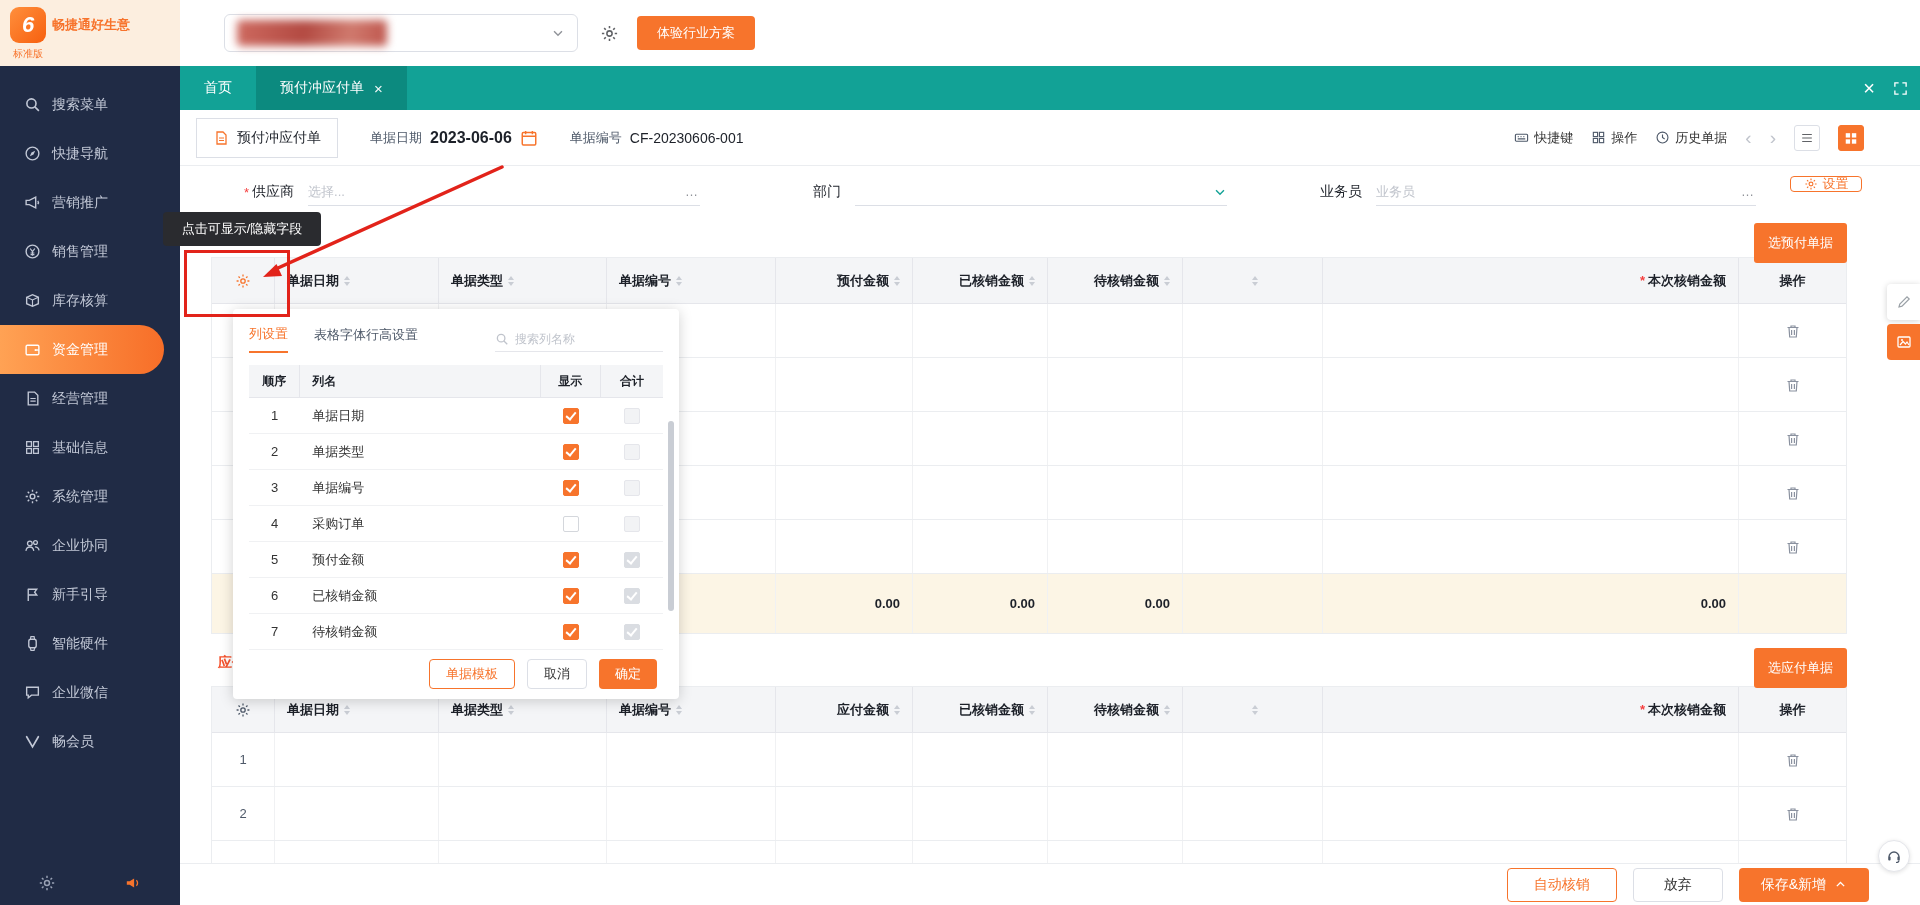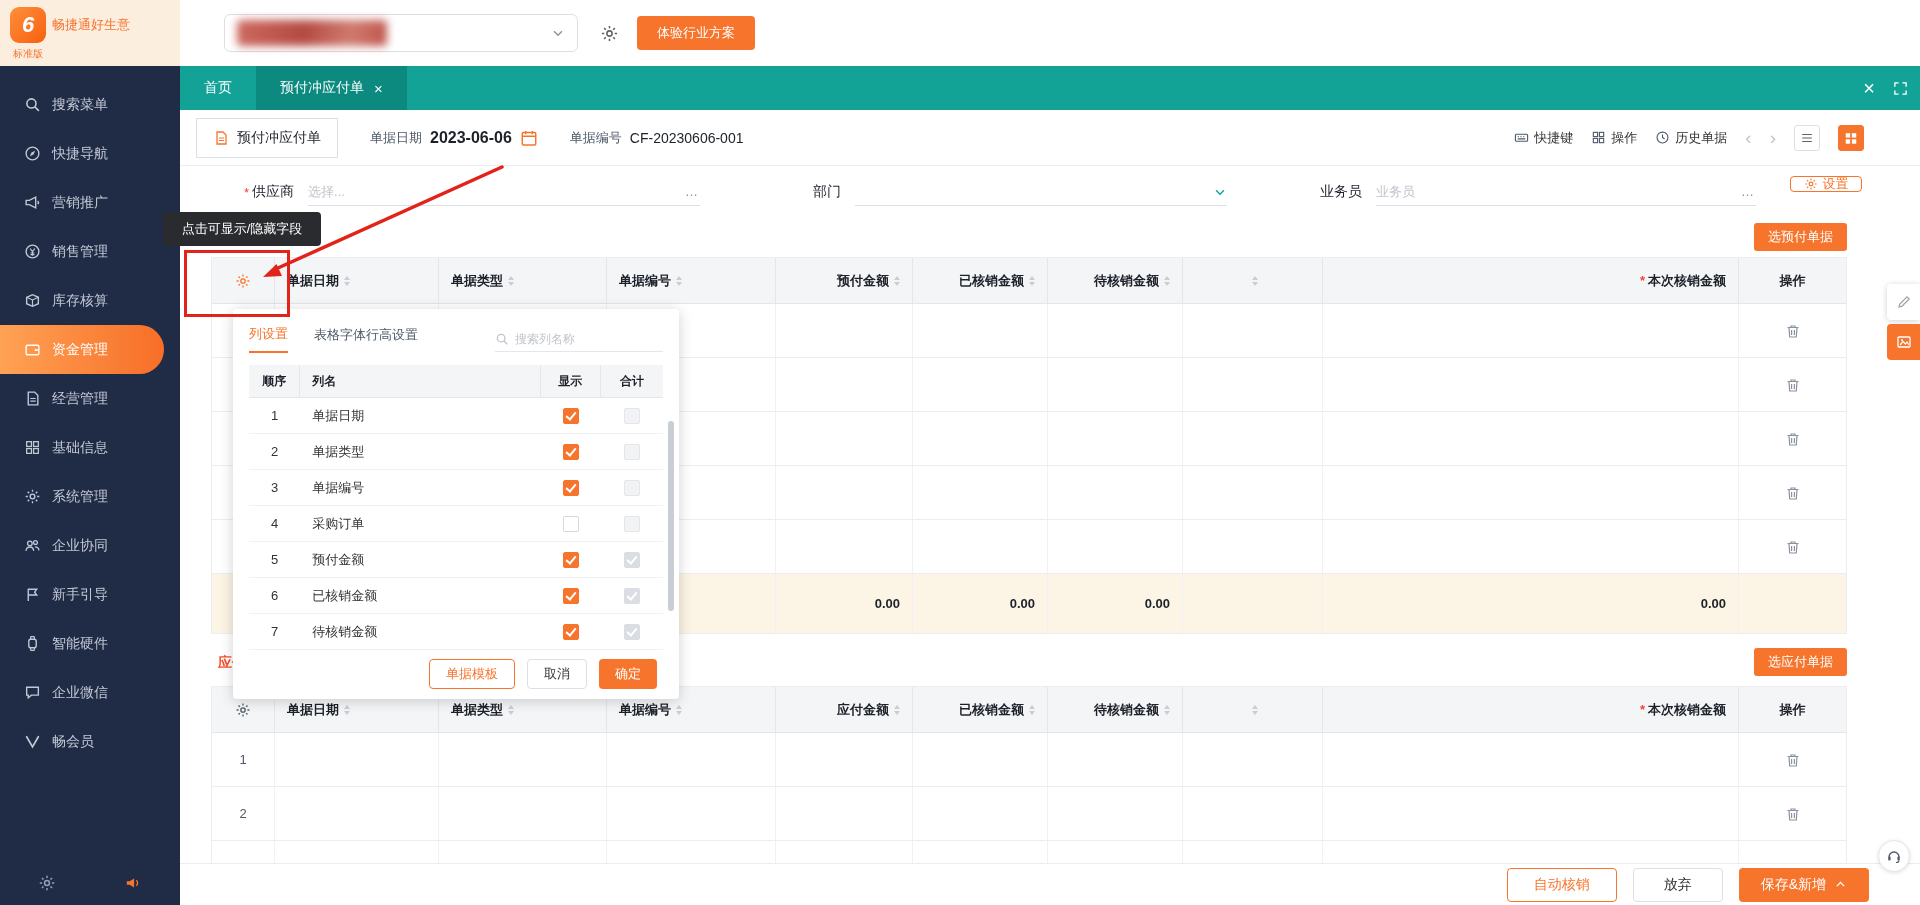--- a/index.html
+++ b/index.html
@@ -5,21 +5,21 @@
   *{margin:0;padding:0;box-sizing:border-box}
   body{width:1920px;height:905px;position:relative;overflow:hidden;background:#fff;
        font-family:"Liberation Sans","DejaVu Sans",sans-serif;color:#333;font-size:13px}
   .ic{width:16px;height:16px;display:inline-block;flex:none}
 
   
   .topbar{position:absolute;top:0;left:0;width:1920px;height:66px;background:#fff;z-index:20;display:flex;align-items:center}
   .logo-area{width:180px;height:66px;background:#FCEEDF;position:relative;flex:none}
   .logo-sq{position:absolute;left:10px;top:7px;width:36px;height:36px;background:linear-gradient(135deg,#FF8F3C,#F7600F);
            border-radius:9px;color:#fff;font-weight:bold;font-size:22px;font-style:italic;display:flex;align-items:center;justify-content:center}
-  .logo-title{position:absolute;left:52px;top:16px;color:#F7732C;font-weight:normal;font-size:13px;width:124px}
+  .logo-title{position:absolute;left:52px;top:16px;color:#F7732C;font-weight:bold;font-size:13px;width:124px}
   .logo-badge{position:absolute;left:13px;top:47px;color:#F7732C;font-size:10px}
   .org-select{margin-left:44px;width:354px;height:38px;border:1px solid #DCDFE6;border-radius:6px;display:flex;align-items:center;padding:0 12px;gap:8px;cursor:pointer}
   .redact{background:linear-gradient(100deg,#CE6A60,#B34A42 45%,#D07A6E 75%,#BE554C);filter:blur(4px);border-radius:4px}
   .org-select .redact{width:150px;height:26px}
   .org-select .chev{margin-left:auto;color:#909399;width:14px;height:14px}
   .hdr-gear{margin-left:22px;color:#606266;width:19px;height:19px;cursor:pointer}
   .trial-btn{margin-left:18px;height:34px;padding:0 20px;background:#F7742C;color:#fff;border:none;border-radius:4px;font-size:13px;cursor:pointer}
   .hdr-right{margin-left:auto;display:flex;align-items:center;gap:34px;padding-right:30px}
   .hdr-item{position:relative;display:flex;align-items:center;gap:6px;font-size:13px;color:#333;cursor:pointer}
   .hdr-item .ic{color:#4E5969}
@@ -72,21 +72,21 @@
   .f-dept{left:633px}     .f-dept .f-input{width:372px;justify-content:flex-end}
   .chev-teal{color:#12A296;width:14px;height:14px}
   .f-sales{left:1140px}   .f-sales .f-input{width:380px}
   .settings-btn{position:absolute;left:1610px;top:10px;width:72px;height:16px;border:1px solid #F7742C;color:#F7742C;background:#fff;border-radius:4px;
                 display:flex;align-items:center;justify-content:center;gap:5px;font-size:13px;cursor:pointer}
   .settings-btn .ic{width:14px;height:14px}
 
   .secbar{position:relative}
   .sec1{height:41px}
   .sec2{height:52px}
-  .sel-btn{position:absolute;right:73px;top:7px;height:28px;padding:0 14px;background:#F7742C;color:#fff;border:none;border-radius:3px;font-size:13px;cursor:pointer}
+  .sel-btn{position:absolute;right:73px;top:7px;height:40px;padding:0 14px;background:#F7742C;color:#fff;border:none;border-radius:3px;font-size:13px;cursor:pointer}
   .sec2 .sel-btn{top:14px}
   .sec-title{position:absolute;left:38px;top:20px;color:#F5522D;font-size:14px;font-weight:bold}
 
   
   .dtable{margin-left:31px;width:1636px;border:1px solid #EBEDF0;border-bottom:none}
   .thead{display:flex;background:#F4F5F7;height:46px;border-bottom:1px solid #E5E6EB}
   .th{display:flex;align-items:center;font-weight:bold;font-size:13px;color:#1D2129;padding:0 12px;border-right:1px solid #E5E6EB}
   .trow{display:flex;height:54px;border-bottom:1px solid #EBEDF0;background:#fff}
   .td{border-right:1px solid #F0F1F3;display:flex;align-items:center;padding:0 12px;font-size:13px}
   .c0{width:63px;justify-content:center;padding:0}

